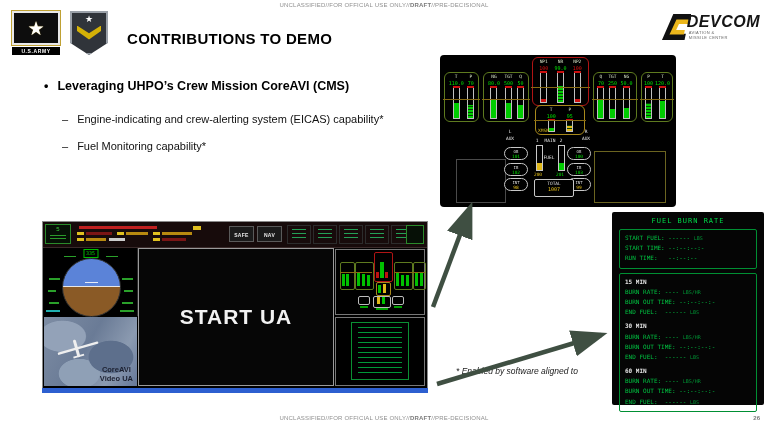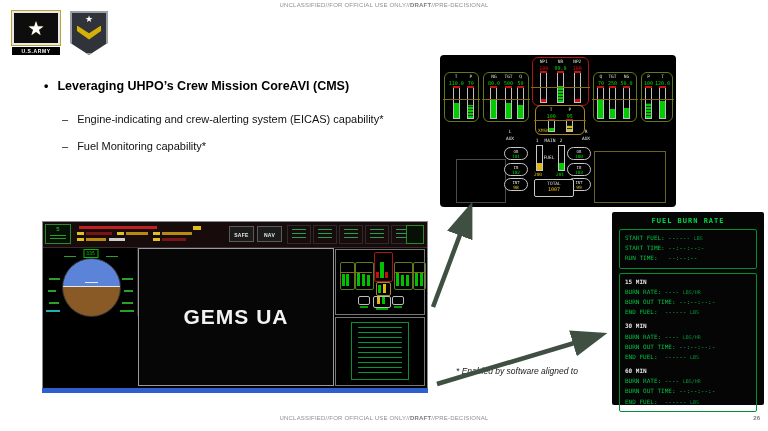--- a/index.html
+++ b/index.html
@@ -91,21 +91,21 @@
              display:flex;align-items:center;justify-content:center;box-sizing:border-box;}
   .gems-text{color:#f2f2f2;font-size:21px;font-weight:bold;letter-spacing:1px;}
   .mini-eicas{position:absolute;left:292px;top:27px;width:90px;height:66px;background:#000;border:1px solid #777;box-sizing:border-box;}
   .mini-fuel{position:absolute;left:292px;top:95px;width:90px;height:69px;background:#000;border:1px solid #777;box-sizing:border-box;}
   .mini-fuel-box{position:absolute;left:15px;top:4px;width:58px;height:58px;border:1px solid #0a8f33;
       padding:4px 6px;box-sizing:border-box;
       background:repeating-linear-gradient(180deg,rgba(0,190,70,.8) 0 1px,transparent 1px 5px) content-box;}
   
   .fbr{position:absolute;left:612px;top:212px;width:152px;height:193px;background:#050505;border-radius:2px;z-index:2;
        font-family:"DejaVu Sans Mono",monospace;}
-  .fbr-title{text-align:center;color:#00d848;font-size:7px;font-weight:bold;letter-spacing:1px;padding-top:5px;}
+  .fbr-title{text-align:center;color:#00d848;font-size:7px;font-weight:normal;letter-spacing:1px;padding-top:5px;}
   .fbr-box{margin:4px 7px 0;border:1px solid #008f33;border-radius:2px;padding:3px 5px 4px;}
   .fl{font-size:6px;color:#00c040;white-space:pre;line-height:1.7;}
   .funit{font-size:5px;color:#008f33;}
   .fsec-h{font-size:6px;color:#e2e2e2;font-weight:bold;line-height:1.7;margin-top:4px;}
   .fsec-h:first-child{margin-top:0;}
   
   .arrows{position:absolute;left:0;top:0;width:768px;height:431px;pointer-events:none;z-index:5;}
 </style>
 </head>
 <body>
@@ -118,20 +118,34 @@
 
   <div class="army-logo">
     <div class="army-box">
         <span class="army-star">★</span>
       </div>
     <div class="army-band">U.S.ARMY</div>
   </div>
   <div class="shield-logo">
     <span class="shield-star">★</span>
     <span class="shield-chevron"></span>
+  </div>
+  <h1 class="title">CONTRIBUTIONS TO DEMO</h1>
+  <div class="devcom">
+    <svg width="32" height="28" viewBox="0 0 36 30">
+      <g transform="skewX(-12) translate(8,0)">
+        <path d="M29 4 H11 L6 26 H27" fill="none" stroke="#111" stroke-width="7"></path>
+        <path d="M27 9 H15 L12 21 H25" fill="none" stroke="#ecb71c" stroke-width="5"></path>
+      </g>
+    </svg>
+    <div class="devcom-txt">
+      <span class="devcom-name">DEVCOM</span>
+      <span class="devcom-sub">AVIATION &amp;</span>
+      <span class="devcom-sub">MISSILE CENTER</span>
+    </div>
   </div>
 
   <div class="bullet-main"><span class="marker">•</span><span>Leveraging UHPO’s Crew Mission CoreAVI (CMS)</span></div>
   <div class="bullet-sub s1"><span class="marker">–</span><span>Engine-indicating and crew-alerting system (EICAS) capability*</span></div>
   <div class="bullet-sub s2"><span class="marker">–</span><span>Fuel Monitoring capability*</span></div>
 
   <div class="eicas" id="eicas">
     <div class="ebox" style="left:16px;top:104px;width:48px;height:42px;border-color:#4a4a4a;"></div>
     <div class="ebox" style="left:154px;top:96px;width:70px;height:50px;border-color:#6b6420;"></div>
   <div class="egroup" style="left: 4px; top: 17px; width: 35px; height: 50px; border-color: rgb(94, 122, 31);">
@@ -336,22 +350,35 @@
         <div class="decor" style="left: 4px; top: 42px; width: 8px; height: 2px; background: rgb(42, 160, 42);"></div>
         <div class="decor" style="left: 5px; top: 54px; width: 10px; height: 2px; background: rgb(42, 160, 42);"></div>
         <div class="decor" style="left: 78px; top: 30px; width: 11px; height: 2px; background: rgb(42, 160, 42);"></div>
         <div class="decor" style="left: 80px; top: 42px; width: 9px; height: 2px; background: rgb(42, 160, 42);"></div>
         <div class="decor" style="left: 78px; top: 54px; width: 11px; height: 2px; background: rgb(42, 160, 42);"></div>
         <div class="decor" style="left: 2px; top: 62px; width: 14px; height: 2px; background: rgb(32, 176, 176);"></div>
         <div class="decor" style="left: 76px; top: 62px; width: 14px; height: 2px; background: rgb(42, 160, 42);"></div>
         <div class="decor" style="left: 20px; top: 8px; width: 12px; height: 1px; background: rgb(42, 160, 42);"></div>
         <div class="decor" style="left: 62px; top: 8px; width: 12px; height: 1px; background: rgb(42, 160, 42);"></div>
       </div>
+    <div class="shot-video">
+      <svg class="video-plane" width="48" height="26" viewBox="0 0 48 26">
+        <g transform="rotate(-16 24 13)" fill="#efefef">
+          <rect x="3" y="12" width="42" height="2.4" rx="1"></rect>
+          <rect x="21" y="4" width="3" height="18" rx="1.5"></rect>
+          <rect x="17" y="20" width="11" height="2"></rect>
+        </g>
+      </svg>
+      <div class="video-label">
+        <div>CoreAVI</div>
+        <div>Video UA</div>
+      </div>
+    </div>
     <div class="shot-gems">
-      <span class="gems-text">GEMS UA</span>
+      <span class="gems-text">START UA</span>
     </div>
     <div class="mini-eicas" id="mini-eicas">
         <div class="decor" style="left: 4px; top: 12px; width: 13px; height: 26px; border: 1px solid rgb(94, 122, 31); border-radius: 2px;"></div>
         <div class="decor" style="left: 19px; top: 12px; width: 17px; height: 26px; border: 1px solid rgb(94, 122, 31); border-radius: 2px;"></div>
         <div class="decor" style="left: 58px; top: 12px; width: 17px; height: 26px; border: 1px solid rgb(94, 122, 31); border-radius: 2px;"></div>
         <div class="decor" style="left: 77px; top: 12px; width: 11px; height: 26px; border: 1px solid rgb(94, 122, 31); border-radius: 2px;"></div>
         <div class="decor" style="left: 38px; top: 2px; width: 17px; height: 28px; border: 1px solid rgb(176, 20, 20); border-radius: 2px;"></div>
         <div class="decor" style="left: 40px; top: 32px; width: 13px; height: 12px; border: 1px solid rgb(168, 137, 28); border-radius: 2px;"></div>
         <div class="decor" style="left: 6px; top: 24px; width: 3px; height: 12px; background: rgb(0, 192, 0);"></div>
         <div class="decor" style="left: 10px; top: 24px; width: 3px; height: 12px; background: rgb(0, 192, 0);"></div>

